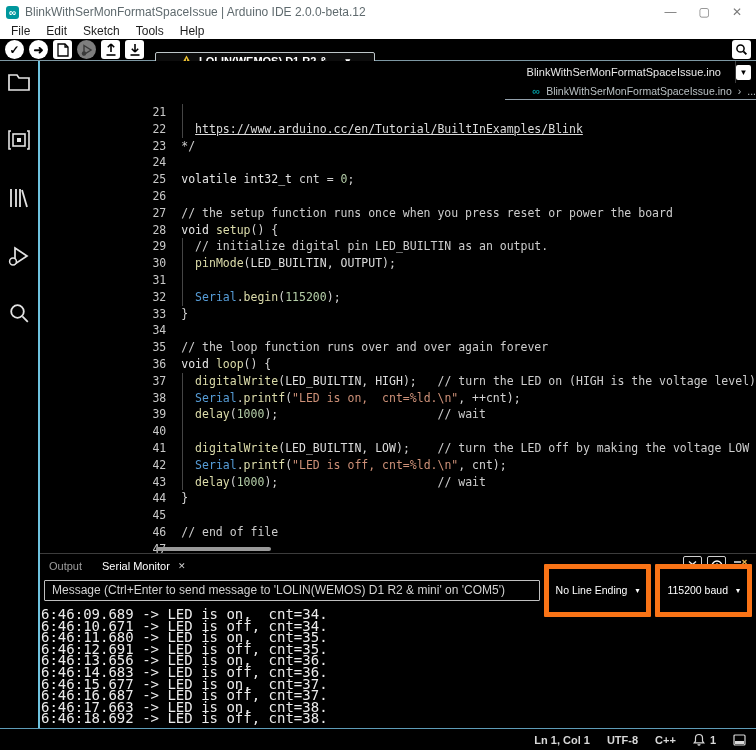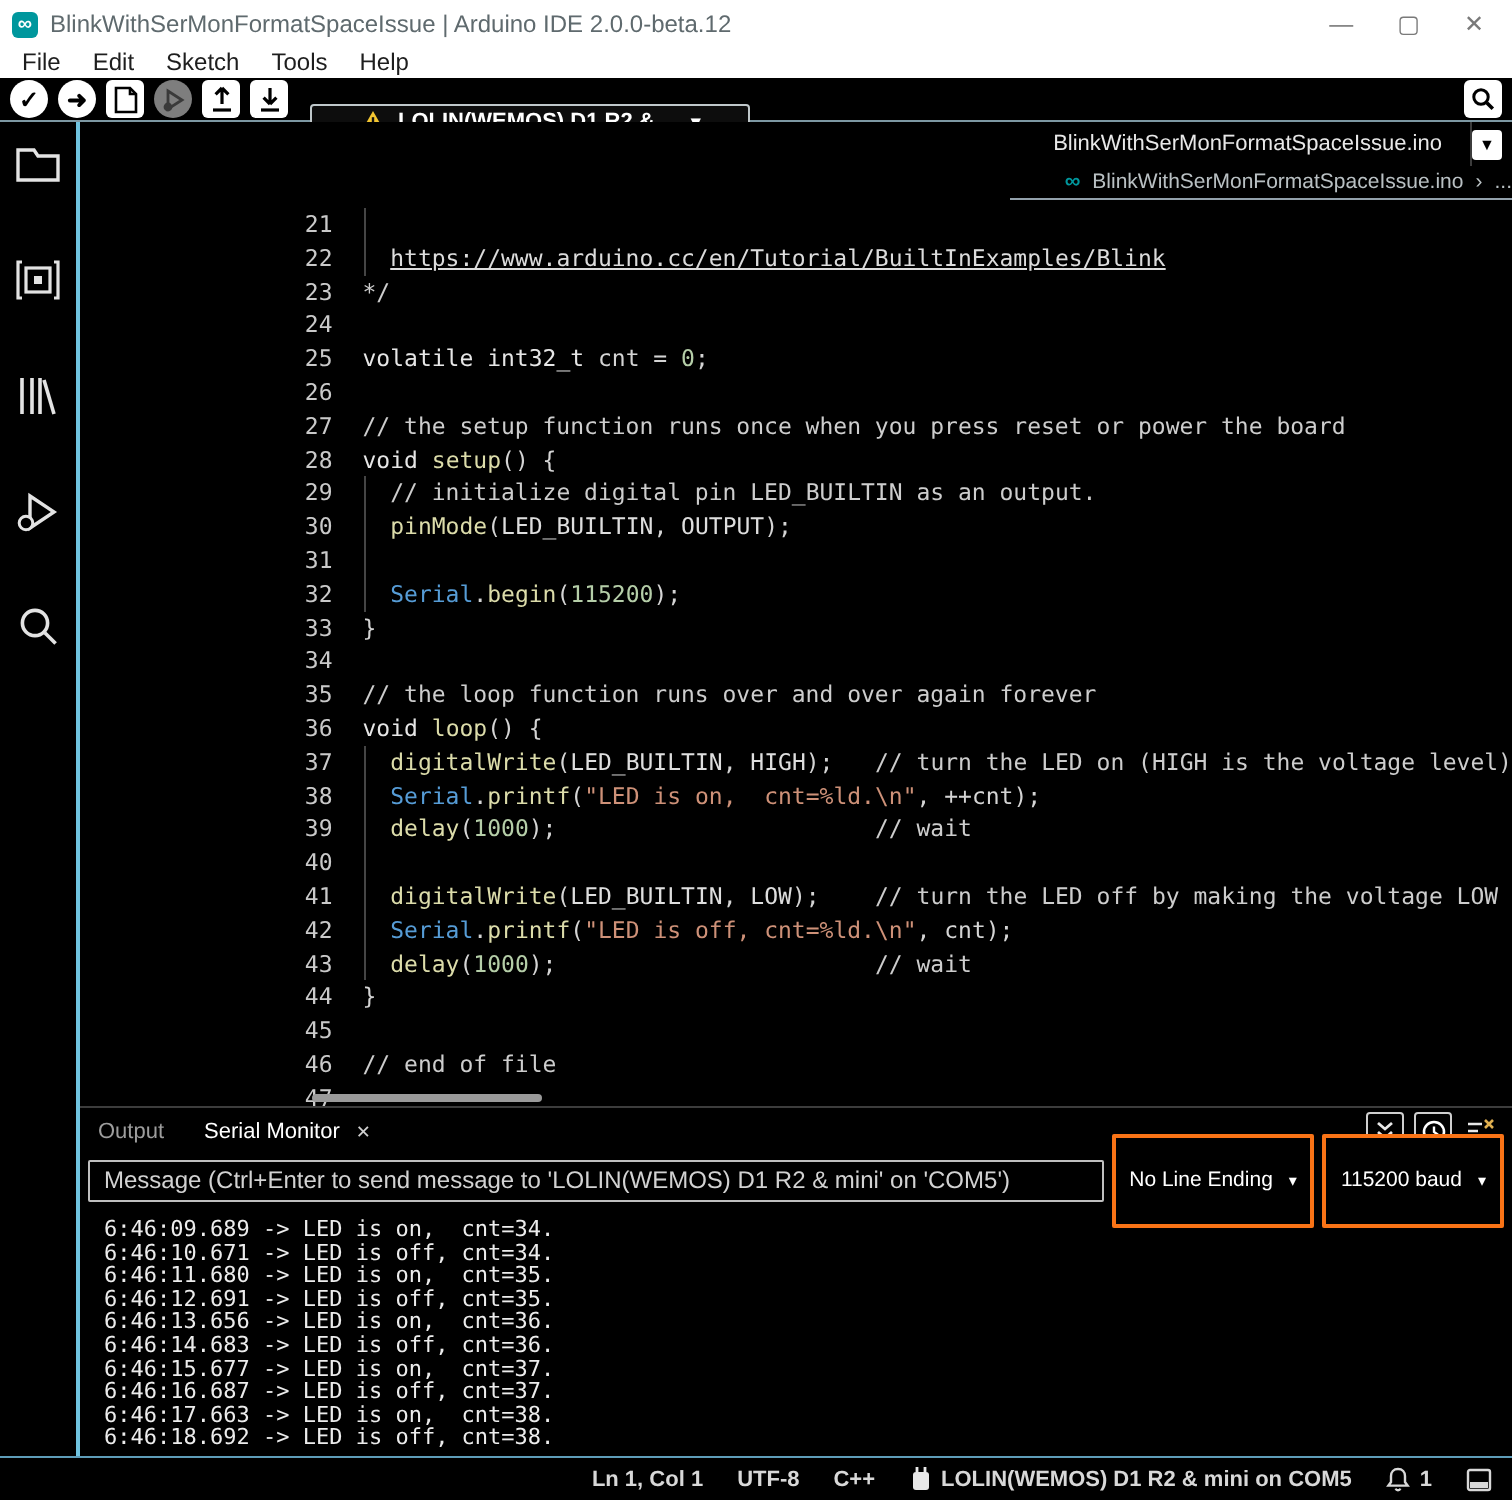--- a/index.html
+++ b/index.html
@@ -65,25 +65,25 @@
   .ptab-inactive{color:#9d9d9d;}
   .ptab-active{color:#ffffff;}
   .ptab .close{font-size:9px;color:#cfcfcf;}
   #panel-actions{margin-left:auto;display:flex;align-items:center;gap:5px;padding-right:8px;}
   .pact{width:17px;height:17px;display:flex;align-items:center;justify-content:center;}
   .pact-boxed{border:1px solid #cfcfcf;border-radius:2px;}
   #msg-row{height:26px;display:flex;align-items:center;gap:4px;padding:0 4px;flex:none;}
   #msg-input{flex:1;height:19px;background:#000;border:1px solid #bfbfbf;border-radius:1px;color:#fff;
     font-size:12px;padding:0 7px;outline:none;font-family:"Liberation Sans",sans-serif;}
   #msg-input::placeholder{color:#d2d2d2;opacity:1;}
-  .dropdown{height:19px;border:2px solid #f97316;border-radius:1px;display:flex;align-items:center;
+  .dropdown{height:19px;border:5px solid #f97316;border-radius:1px;display:flex;align-items:center;
     padding:12px 7px;gap:8px;color:#fff;font-size:10.5px;flex:none;background:#000;justify-content:center;}
   .dropdown .caret{font-size:8px;}
-  #serial-output{flex:1;padding:6px 0 0 12px;font-family:"DejaVu Sans Mono","Liberation Mono",monospace;
-    font-size:11px;line-height:11.6px;color:#ececec;overflow:hidden;}
+  #serial-output{flex:1;padding:6px 0 0 1px;font-family:"DejaVu Sans Mono","Liberation Mono",monospace;
+    font-size:14px;line-height:11.6px;color:#ececec;overflow:hidden;}
   .sline{white-space:pre;}
 
   
   #statusbar{height:21px;background:#000;border-top:1px solid #5e9cb8;display:flex;align-items:center;
     justify-content:flex-end;gap:17px;padding-right:10px;font-size:11px;color:#d8d8d8;flex:none;}
   .sb-item{display:flex;align-items:center;gap:5px;font-weight:bold;}
 </style>
 </head>
 <body>
 
@@ -294,27 +294,20 @@
           </div>
       </div>
     </div>
   </div>
 
   <div id="statusbar">
     <span class="sb-item">Ln 1, Col 1</span>
     <span class="sb-item">UTF-8</span>
     <span class="sb-item">C++</span>
     <span class="sb-item">
-      <svg width="11" height="13" viewBox="0 0 11 13">
-        <rect x="1.5" y="3" width="8" height="9" rx="1.5" fill="#e8e8e8"></rect>
-        <path d="M3.5 3V0.5M7.5 3V0.5" stroke="#e8e8e8" stroke-width="1.4"></path>
-      </svg>
-      <span>LOLIN(WEMOS) D1 R2 &amp; mini on COM5</span>
-    </span>
-    <span class="sb-item">
       <svg width="12" height="13" viewBox="0 0 12 13">
         <path d="M6 1.5c2.2 0 3.5 1.6 3.5 3.5v3l1.3 1.8H1.2L2.5 8V5C2.5 3.1 3.8 1.5 6 1.5z" fill="none" stroke="#d8d8d8" stroke-width="1.2"></path>
         <path d="M4.8 11.3a1.3 1.3 0 002.4 0" fill="none" stroke="#d8d8d8" stroke-width="1.2"></path>
       </svg>
       <span>1</span>
     </span>
     <span class="sb-item">
       <svg width="13" height="12" viewBox="0 0 13 12">
         <rect x="1" y="1" width="11" height="10" rx="1" fill="none" stroke="#d8d8d8" stroke-width="1.2"></rect>
         <rect x="2" y="7" width="9" height="3" fill="#d8d8d8"></rect>

